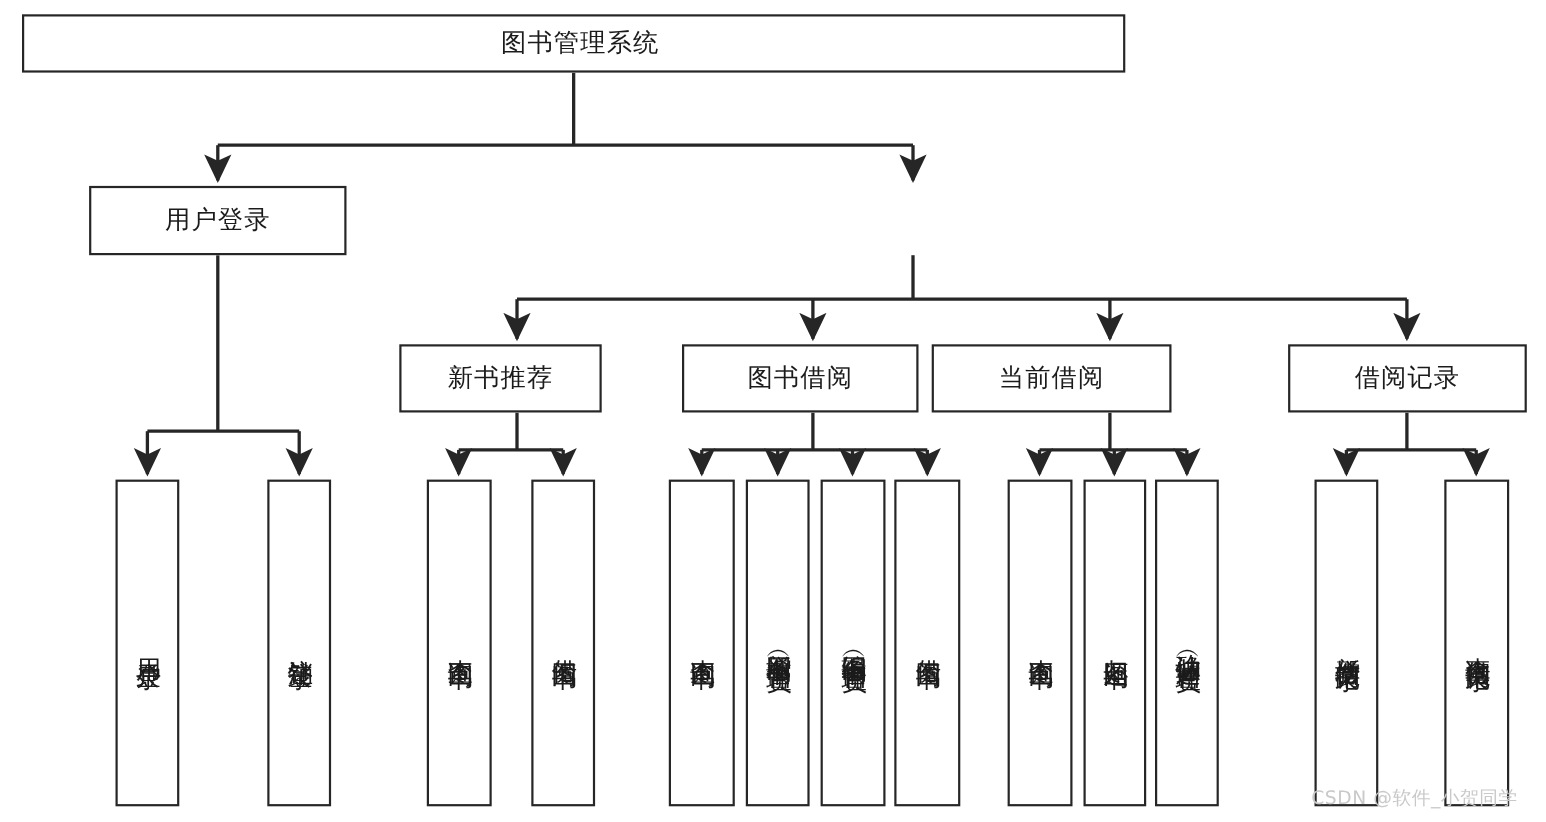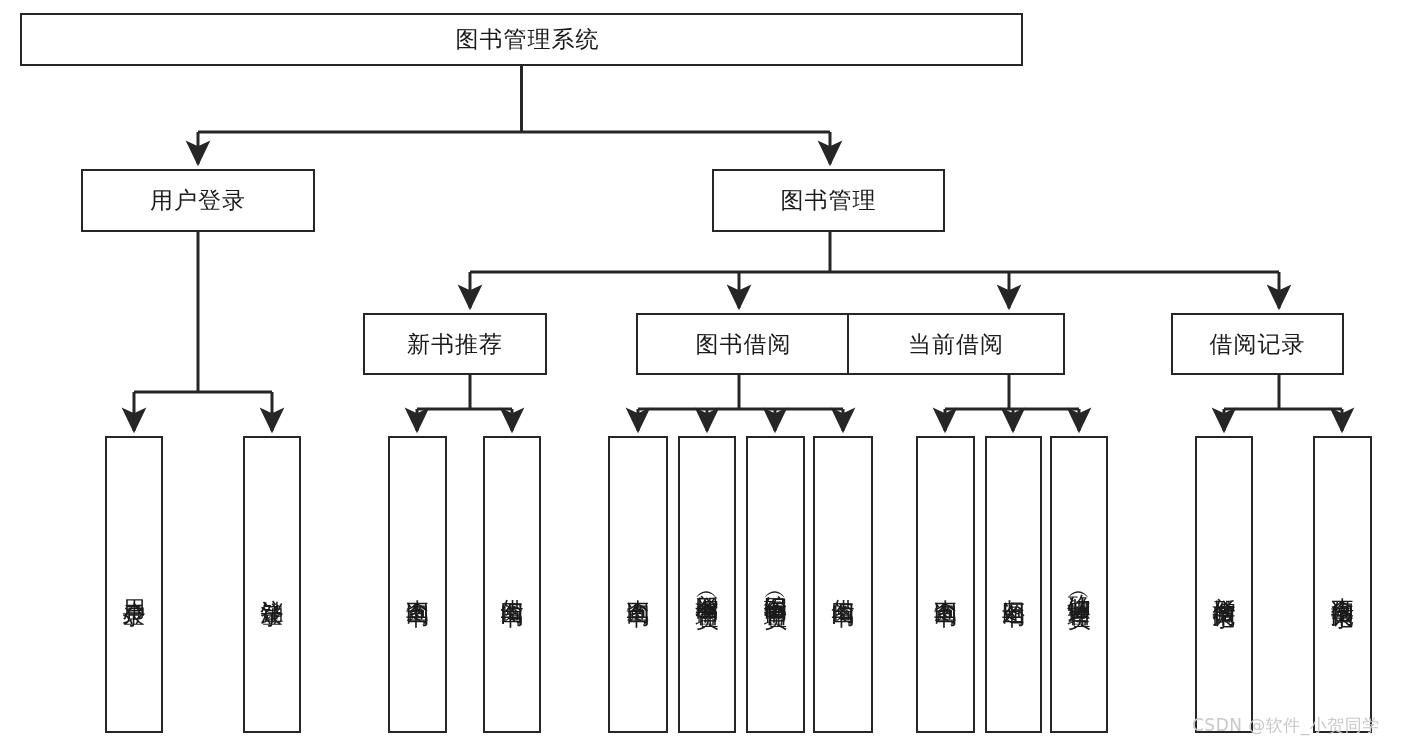--- a/index.html
+++ b/index.html
@@ -72,34 +72,31 @@
     </g>
   </svg>
 
   <div class="node horiz" style="left:20px;top:13px;width:1003px;height:53px;padding-left:12px;">
     <span>图书管理系统</span>
   </div>
 
   <div class="node horiz" style="left:81px;top:169px;width:234px;height:63px;">
     <span>用户登录</span>
   </div>
-  <div class="node horiz" style="left:712px;top:169px;width:233px;height:63px;">
-    <span>图书管理</span>
-  </div>
 
   <div class="node horiz" style="left:363px;top:313px;width:184px;height:62px;">
     <span>新书推荐</span>
   </div>
-  <div class="node horiz" style="left:636px;top:313px;width:215px;height:62px;">
+  <div class="node horiz" style="left:620px;top:313px;width:215px;height:62px;">
     <span>图书借阅</span>
   </div>
   <div class="node horiz" style="left:847px;top:313px;width:218px;height:62px;">
     <span>当前借阅</span>
   </div>
-  <div class="node horiz" style="left:1171px;top:313px;width:173px;height:62px;">
+  <div class="node horiz" style="left:1171px;top:313px;width:217px;height:62px;">
     <span>借阅记录</span>
   </div>
 
   <div class="node vert" style="left:105px;top:436px;width:58px;height:297px;">用户登录</div>
   <div class="node vert" style="left:243px;top:436px;width:58px;height:297px;">注销登录</div>
 
   <div class="node vert" style="left:388px;top:436px;width:59px;height:297px;">查询图书</div>
   <div class="node vert" style="left:483px;top:436px;width:58px;height:297px;">借阅图书</div>
 
   <div class="node vert" style="left:608px;top:436px;width:60px;height:297px;">查询图书</div>

